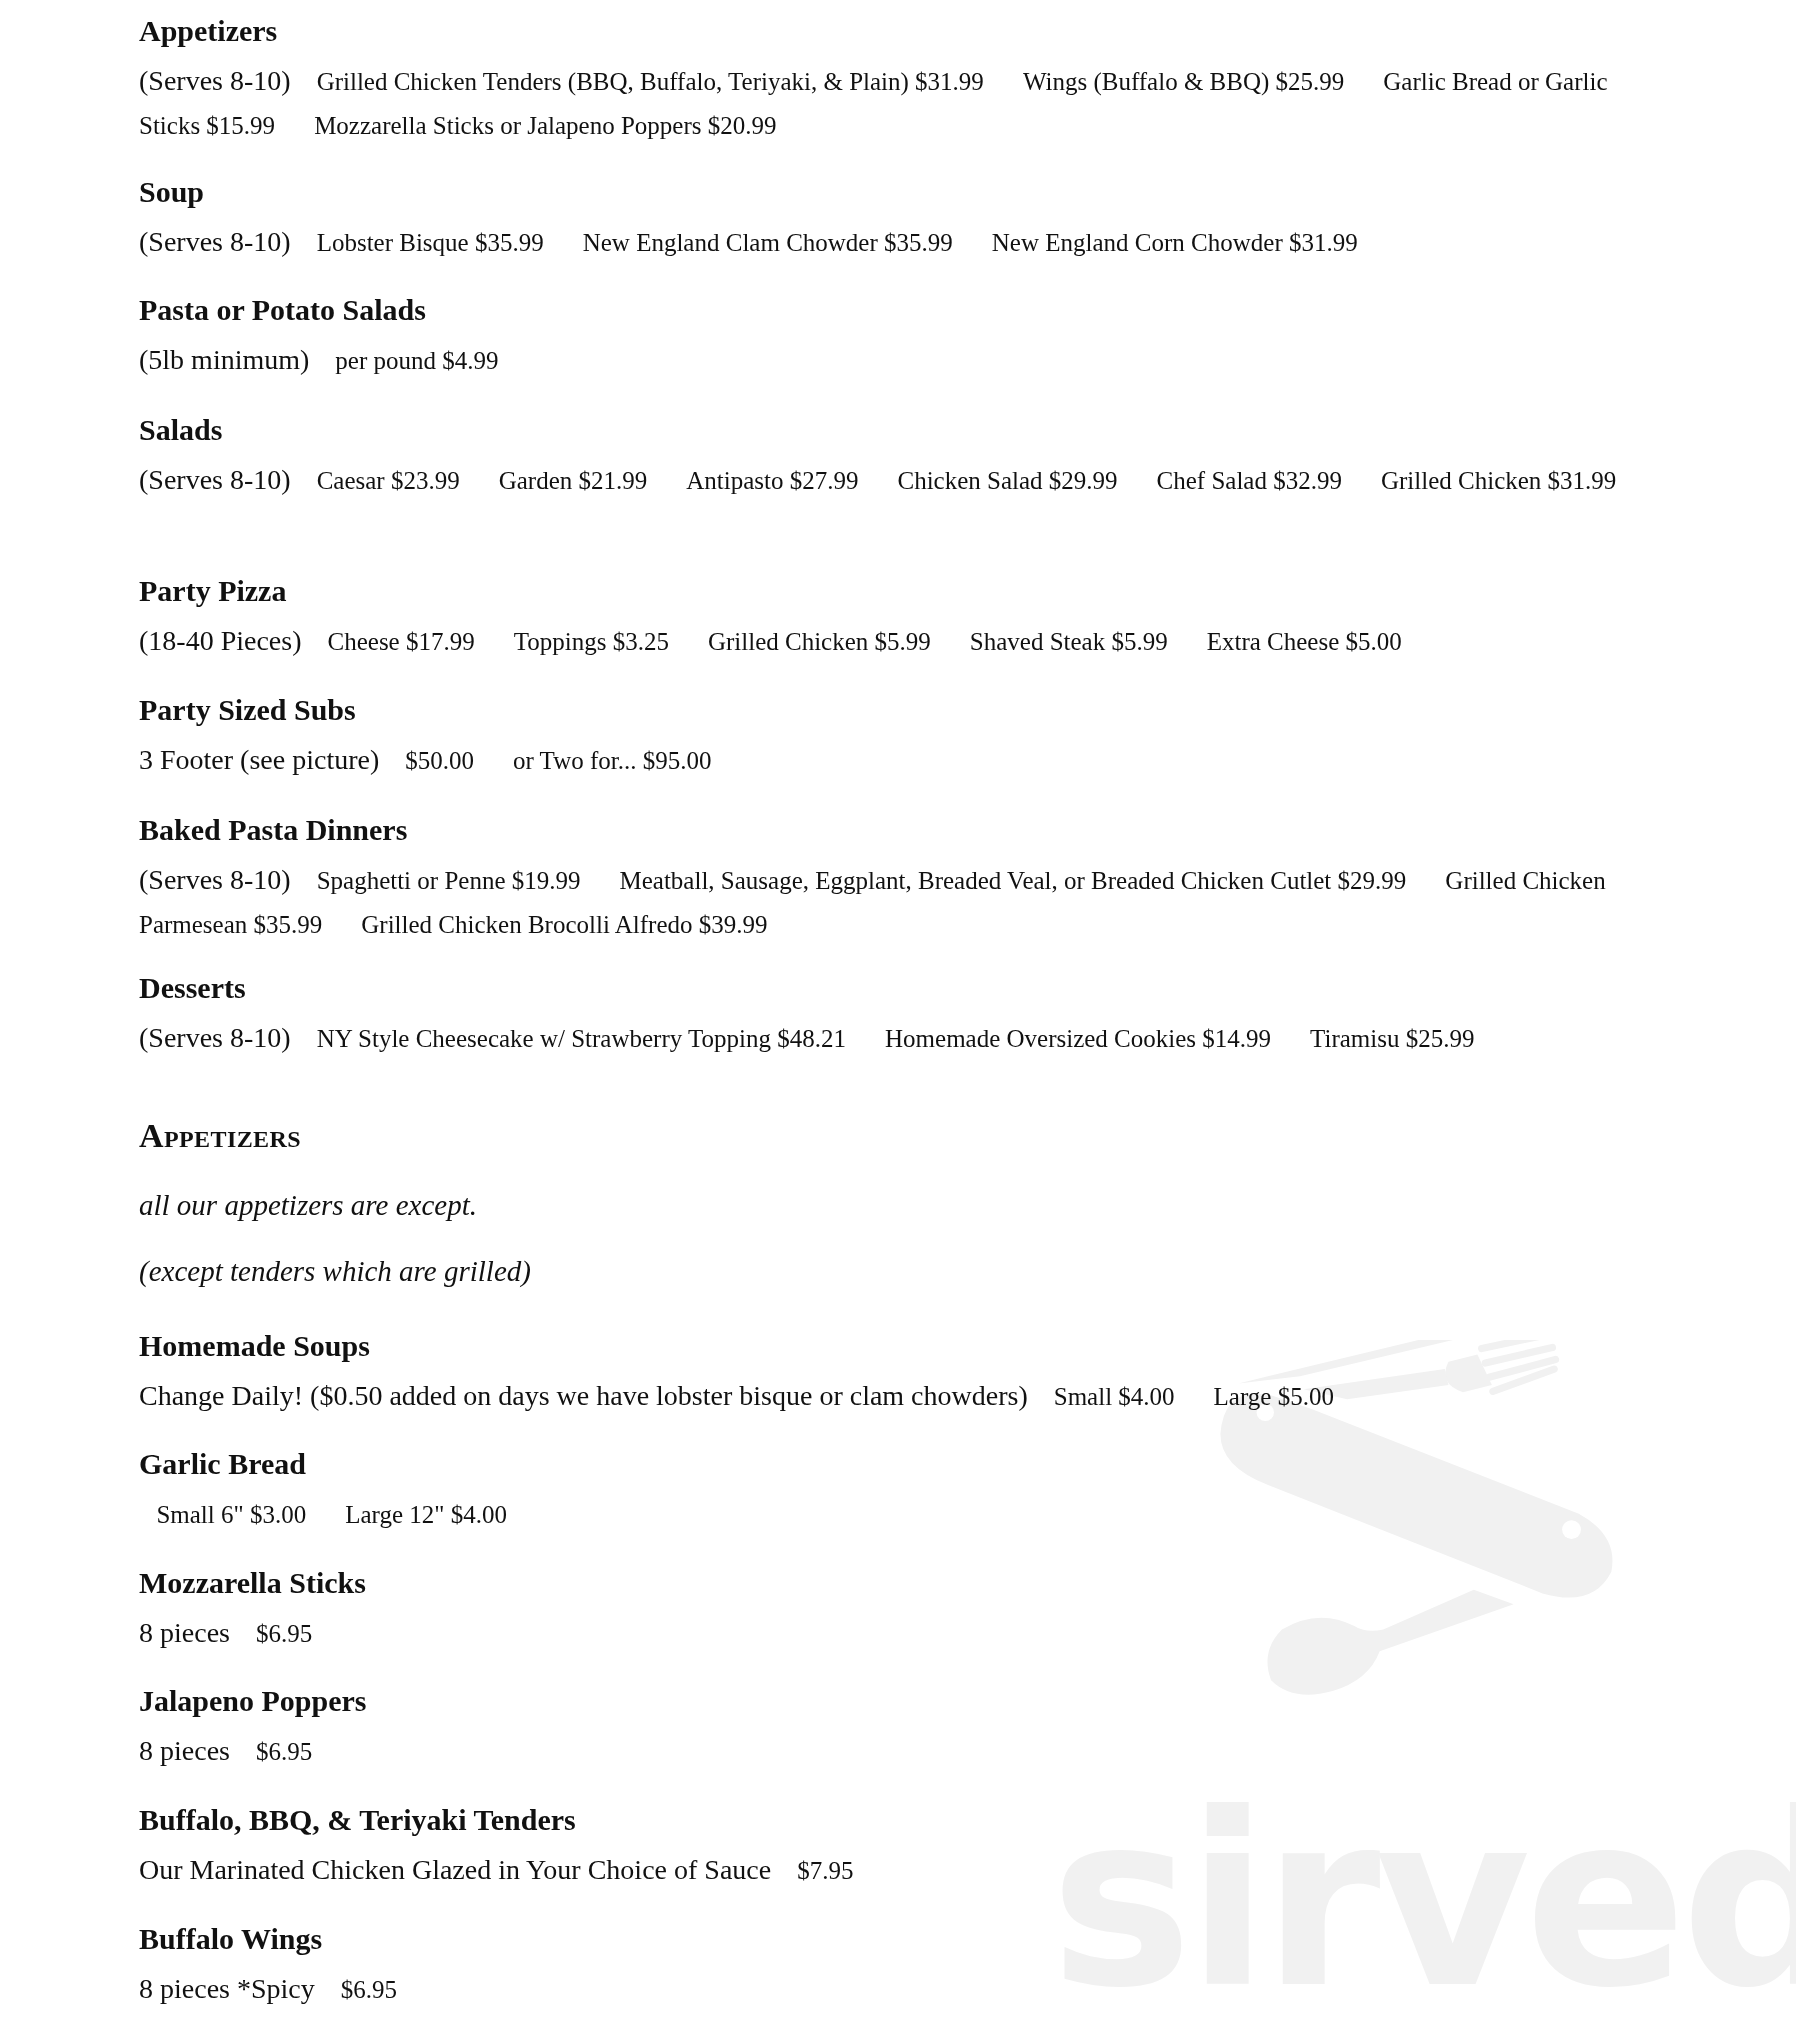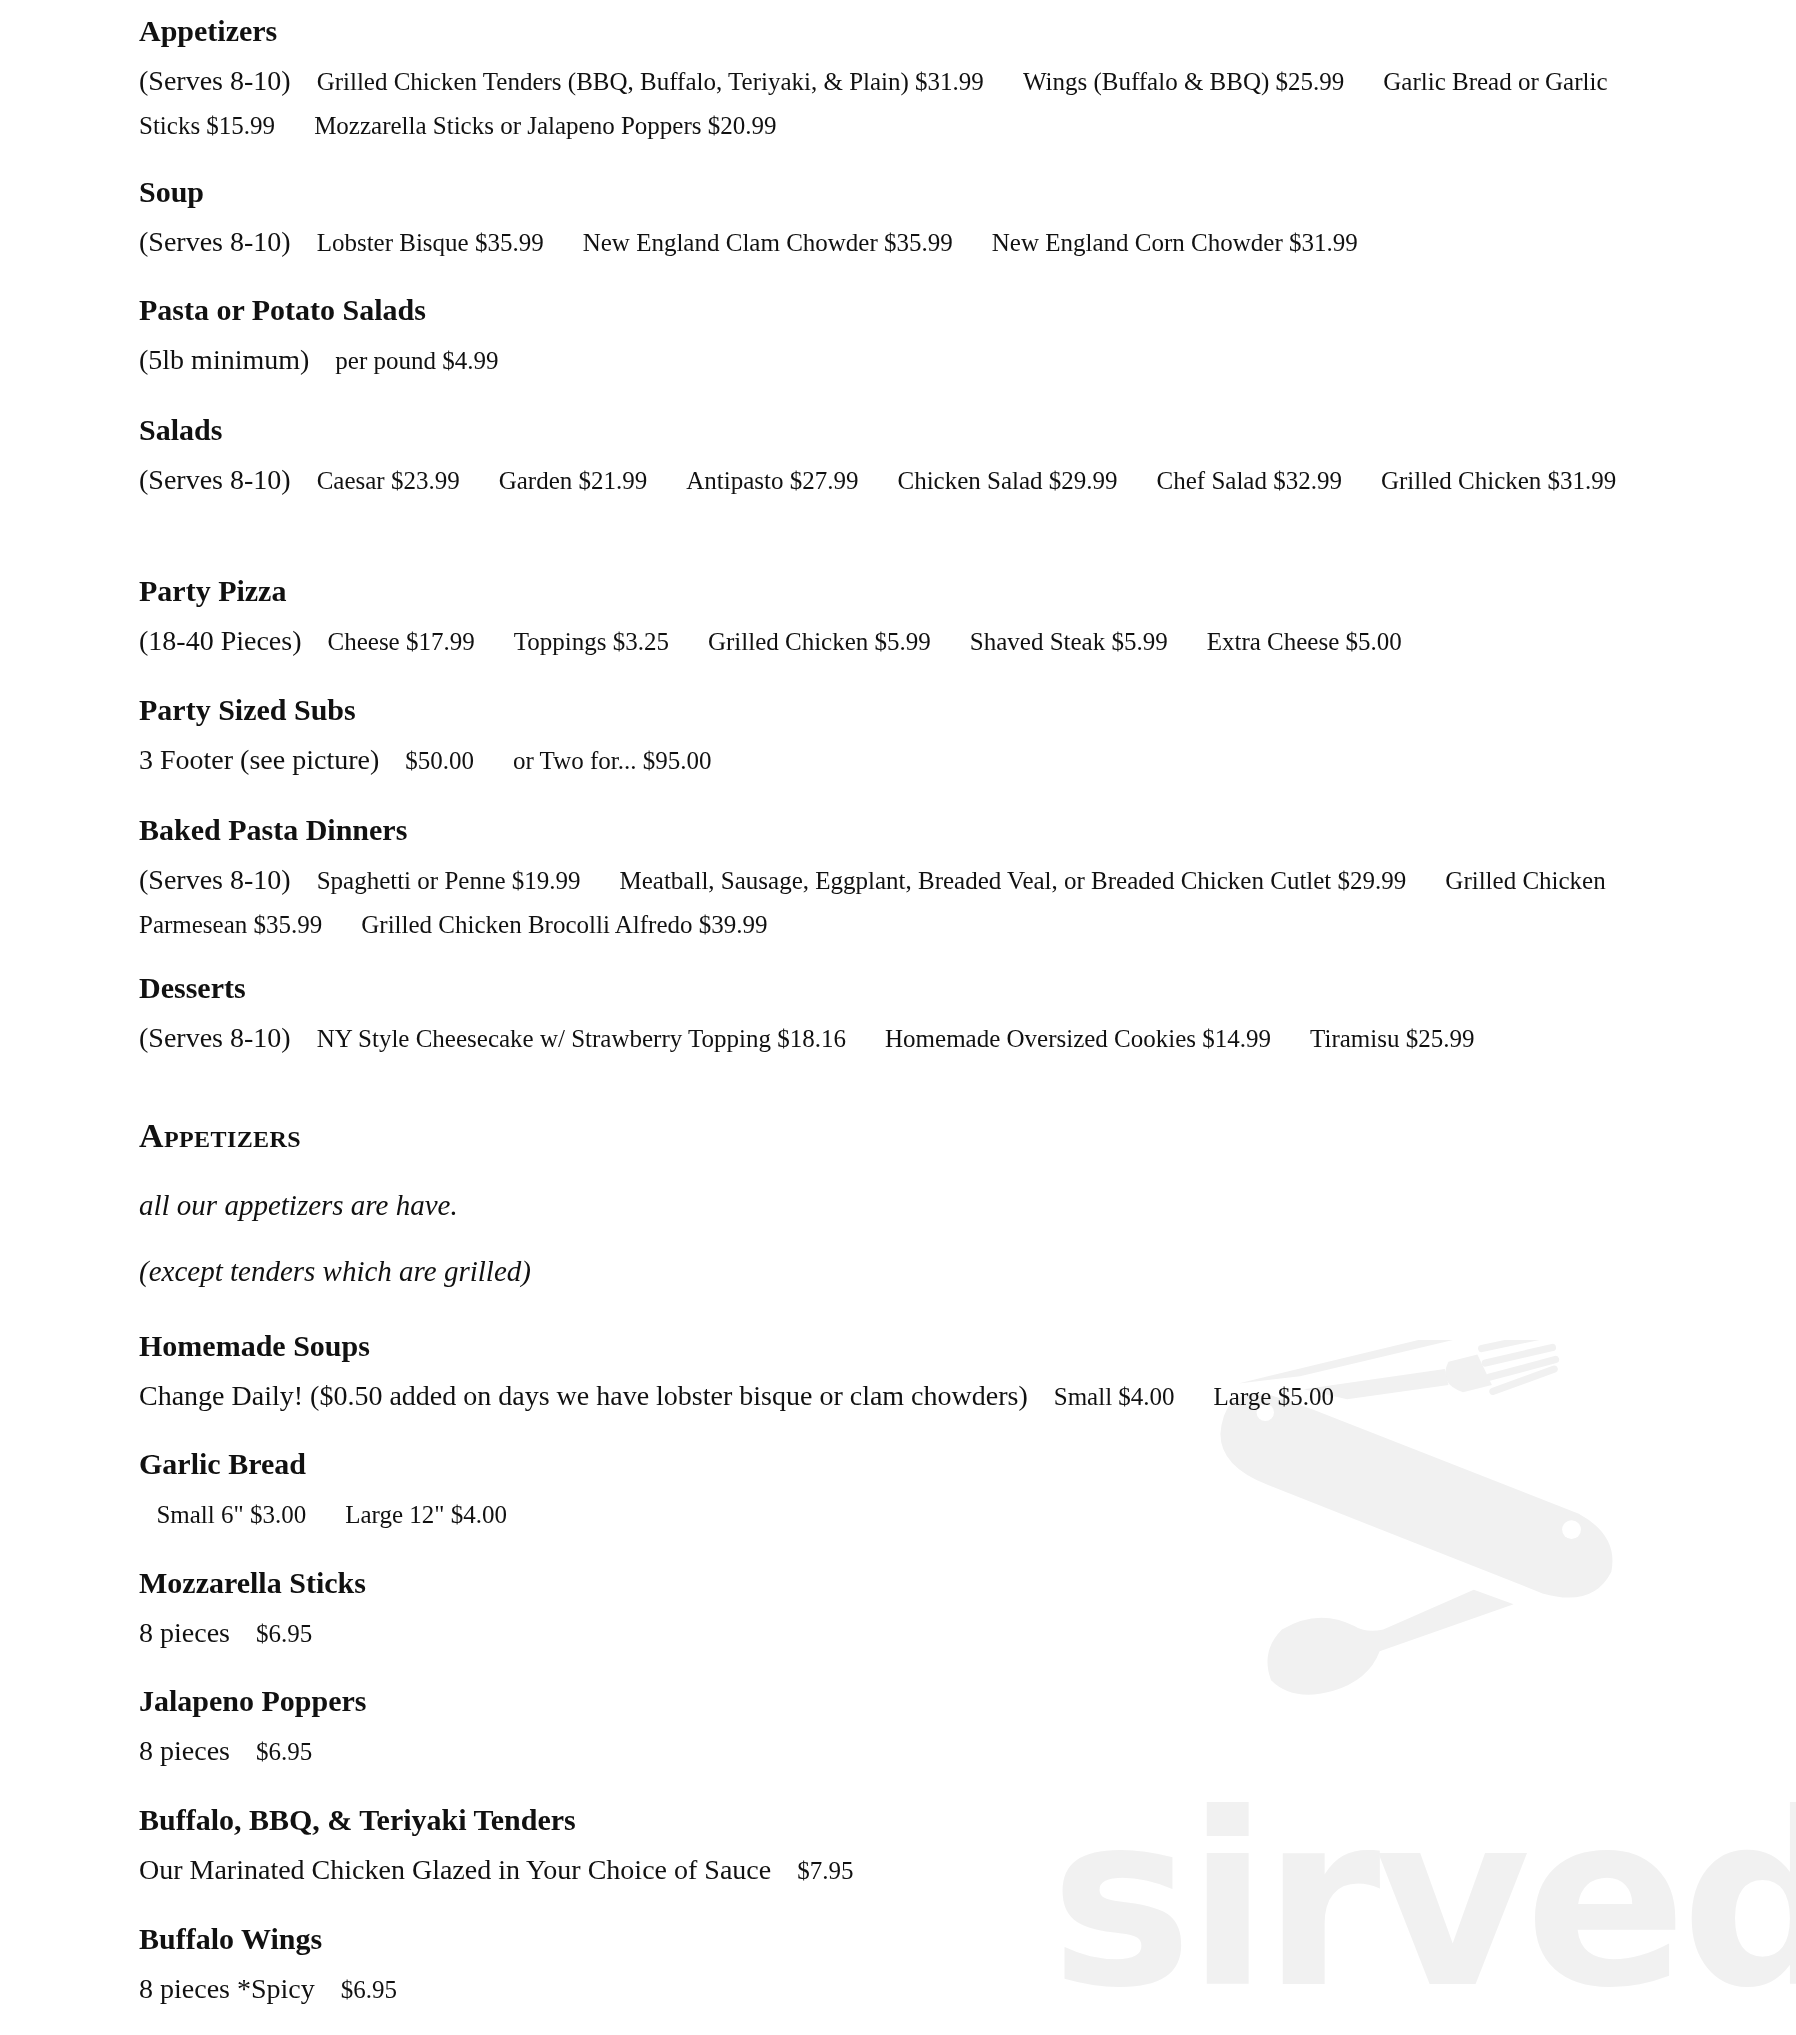--- a/index.html
+++ b/index.html
@@ -131,28 +131,28 @@
       <span class="item">Meatball, Sausage, Eggplant, Breaded Veal, or Breaded Chicken Cutlet $29.99</span>
       <span class="item">Grilled Chicken Parmesean $35.99</span>
       <span class="item">Grilled Chicken Brocolli Alfredo $39.99</span>
     </div>
   </div>
 
   <div class="section" style="top:973px">
     <div class="sec-title">Desserts</div>
     <div class="sec-body">
       <span class="desc">(Serves 8-10)</span>
-      <span class="item">NY Style Cheesecake w/ Strawberry Topping $18.16</span>
+      <span class="item">NY Style Cheesecake w/ Strawberry Topping $48.21</span>
       <span class="item">Homemade Oversized Cookies $14.99</span>
       <span class="item">Tiramisu $25.99</span>
     </div>
   </div>
 
   <div class="big-title" style="top:1119px">Appetizers</div>
-  <div class="note" style="top:1191px">all our appetizers are have.</div>
+  <div class="note" style="top:1191px">all our appetizers are except.</div>
   <div class="note" style="top:1257px">(except tenders which are grilled)</div>
 
   <div class="section" style="top:1331px">
     <div class="sec-title">Homemade Soups</div>
     <div class="sec-body">
       <span class="desc">Change Daily! ($0.50 added on days we have lobster bisque or clam chowders)</span>
       <span class="item">Small $4.00</span>
       <span class="item">Large $5.00</span>
     </div>
   </div>

